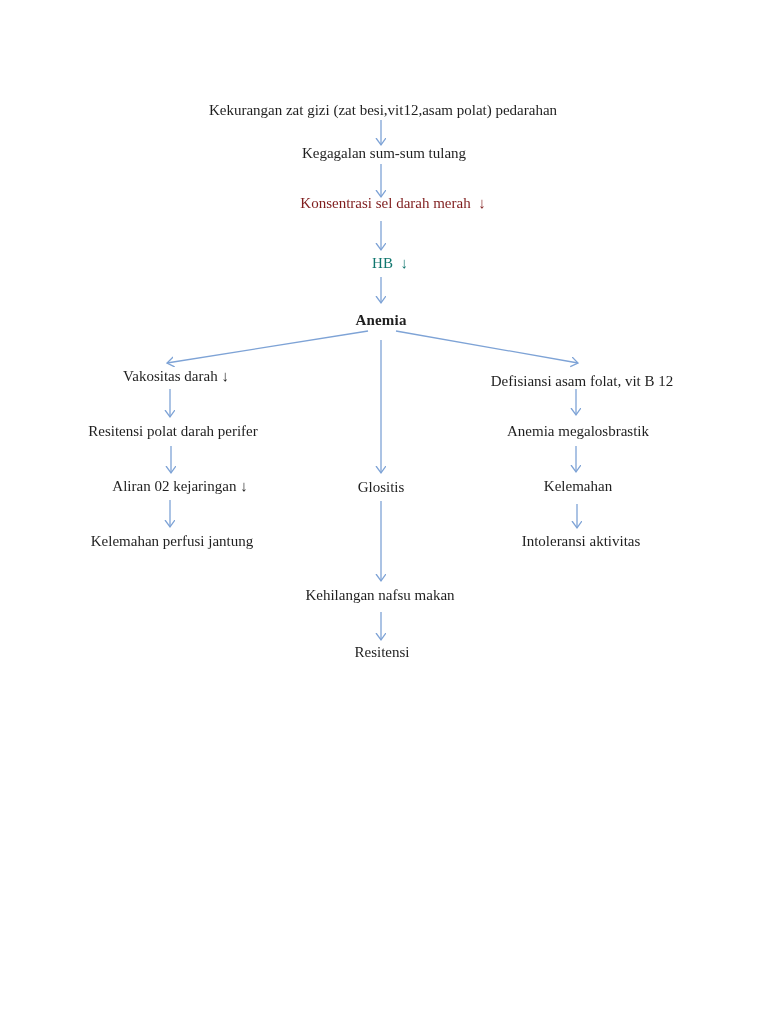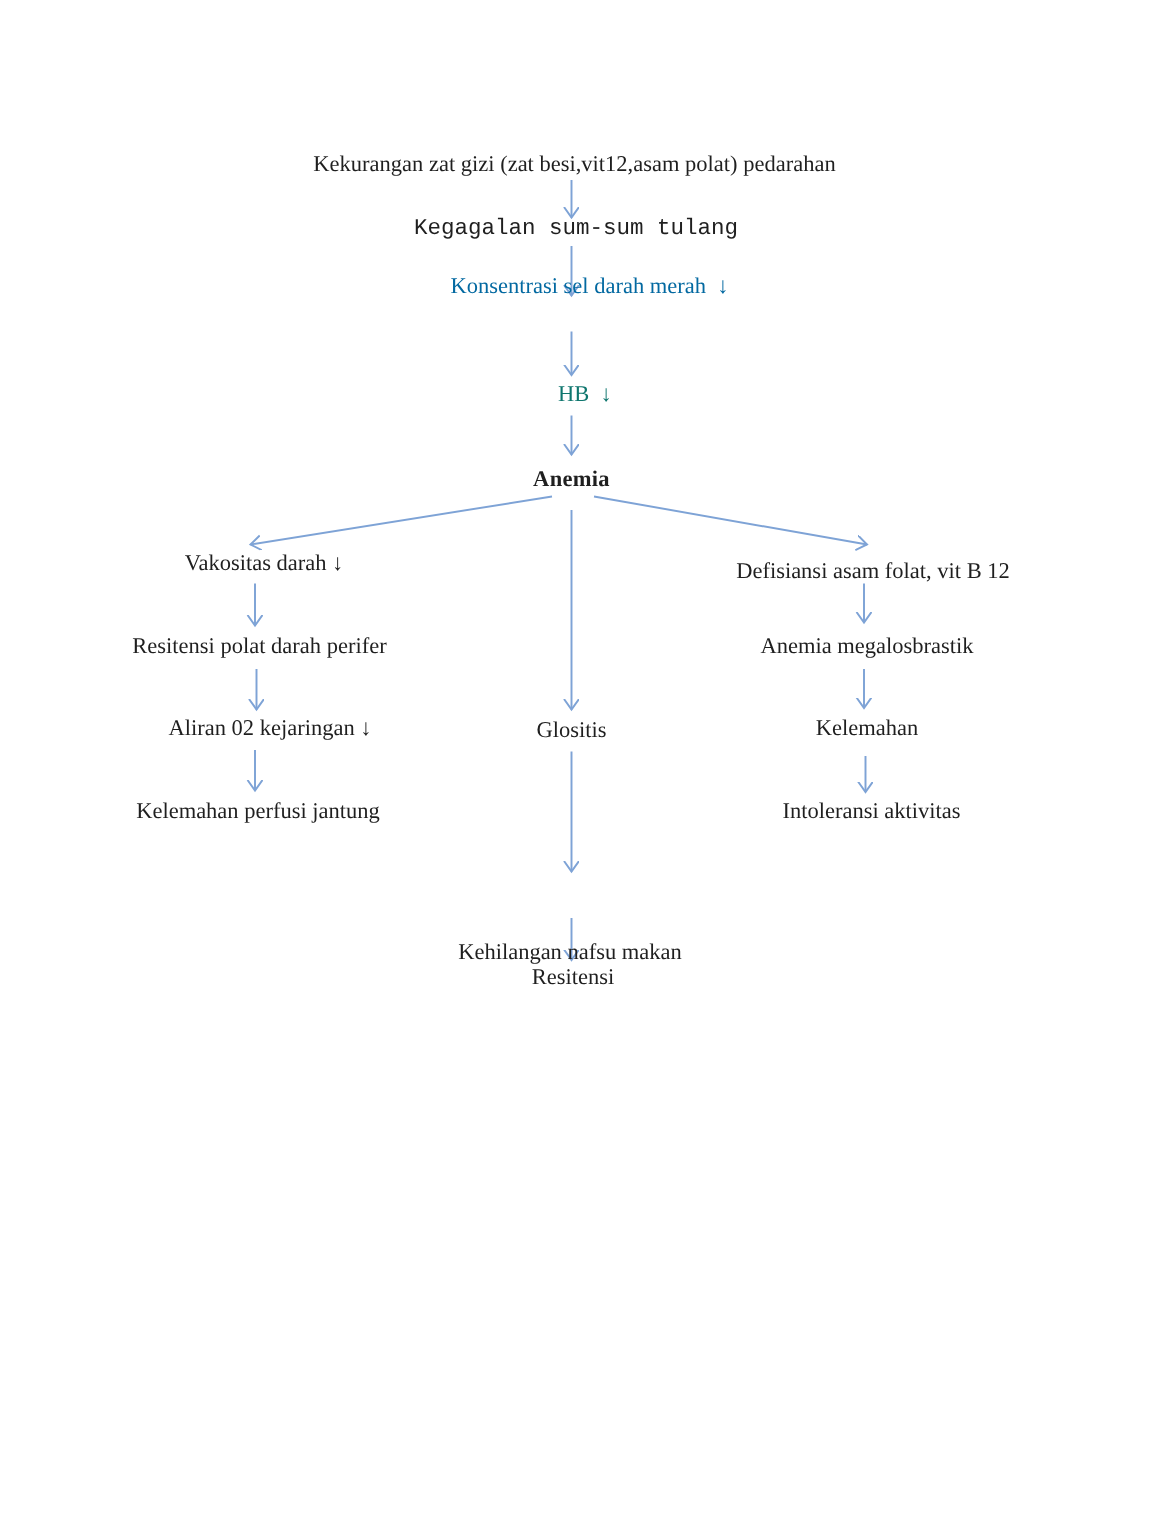--- a/index.html
+++ b/index.html
@@ -39,29 +39,29 @@
         <line x1="170" y1="500" x2="170" y2="527" stroke="#7ea3d6" stroke-width="1.3" marker-end="url(#arrowhead)"></line>
         <line x1="576" y1="389" x2="576" y2="415" stroke="#7ea3d6" stroke-width="1.3" marker-end="url(#arrowhead)"></line>
         <line x1="576" y1="446" x2="576" y2="472" stroke="#7ea3d6" stroke-width="1.3" marker-end="url(#arrowhead)"></line>
         <line x1="577" y1="504" x2="577" y2="528" stroke="#7ea3d6" stroke-width="1.3" marker-end="url(#arrowhead)"></line>
         <line x1="381" y1="501" x2="381" y2="581" stroke="#7ea3d6" stroke-width="1.3" marker-end="url(#arrowhead)"></line>
         <line x1="381" y1="612" x2="381" y2="640" stroke="#7ea3d6" stroke-width="1.3" marker-end="url(#arrowhead)"></line>
       </g>
   </svg>
   <div id="nodes">
       <div class="node" style="left: 383px; top: 110px; color: rgb(31, 31, 31);">Kekurangan zat gizi (zat besi,vit12,asam polat) pedarahan</div>
-      <div class="node" style="left: 384px; top: 153px; color: rgb(31, 31, 31); font-family: Liberation Mono, monospace;">Kegagalan sum-sum tulang</div>
-      <div class="node" style="left: 393px; top: 191px; color: #0369a1;">Konsentrasi sel darah merah&nbsp;&nbsp;↓</div>
+      <div class="node" style="left: 384px; top: 153px; color: rgb(31, 31, 31);">Kegagalan sum-sum tulang</div>
+      <div class="node" style="left: 393px; top: 203px; color: #7f1d1d;">Konsentrasi sel darah merah&nbsp;&nbsp;↓</div>
       <div class="node" style="left: 390px; top: 263px; color: #0f766e;">HB&nbsp;&nbsp;↓</div>
       <div class="node bold" style="left: 381px; top: 320px; color: rgb(31, 31, 31);">Anemia</div>
       <div class="node" style="left: 176px; top: 376px; color: rgb(31, 31, 31);">Vakositas darah&nbsp;↓</div>
       <div class="node" style="left: 173px; top: 431px; color: rgb(31, 31, 31);">Resitensi polat darah perifer</div>
       <div class="node" style="left: 180px; top: 486px; color: rgb(31, 31, 31);">Aliran 02 kejaringan&nbsp;↓</div>
       <div class="node" style="left: 172px; top: 541px; color: rgb(31, 31, 31);">Kelemahan perfusi jantung</div>
       <div class="node" style="left: 381px; top: 487px; color: rgb(31, 31, 31);">Glositis</div>
-      <div class="node" style="left: 380px; top: 595px; color: rgb(31, 31, 31); margin-top: 40px;">Kehilangan nafsu makan</div>
+      <div class="node" style="left: 380px; top: 595px; color: rgb(31, 31, 31);">Kehilangan nafsu makan</div>
       <div class="node" style="left: 382px; top: 652px; color: rgb(31, 31, 31);">Resitensi</div>
       <div class="node" style="left: 582px; top: 381px; color: rgb(31, 31, 31);">Defisiansi asam folat, vit B 12</div>
       <div class="node" style="left: 578px; top: 431px; color: rgb(31, 31, 31);">Anemia megalosbrastik</div>
       <div class="node" style="left: 578px; top: 486px; color: rgb(31, 31, 31);">Kelemahan</div>
       <div class="node" style="left: 581px; top: 541px; color: rgb(31, 31, 31);">Intoleransi aktivitas</div>
     </div>
 </div>
 
 </body></html>

